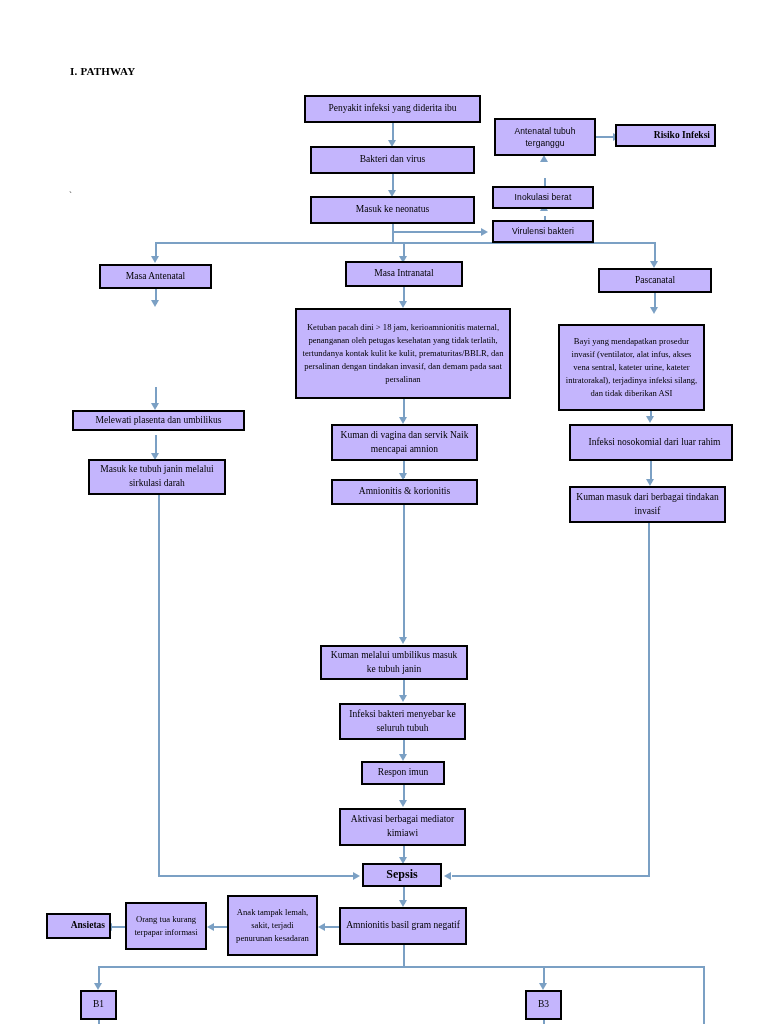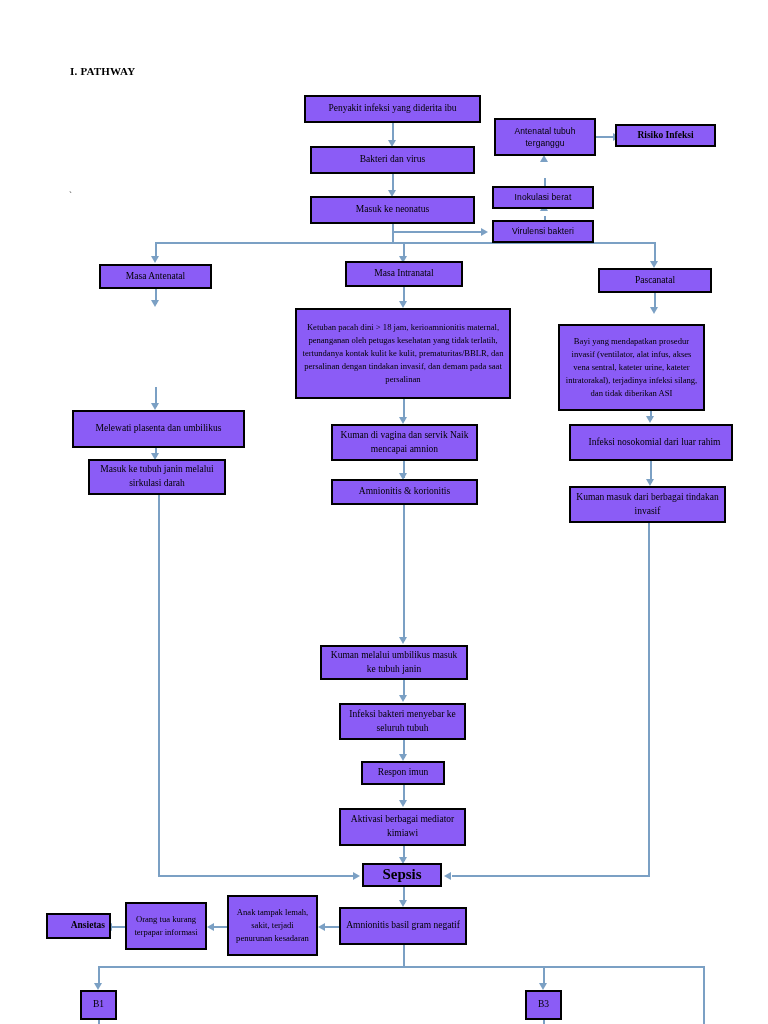--- a/index.html
+++ b/index.html
@@ -29,39 +29,39 @@
     position: absolute;
     font-size: 9px;
     color: #444;
     font-family: "Liberation Serif", serif;
   }
   
   .box {
     position: absolute;
     box-sizing: border-box;
     border: 2px solid #000000;
-    background: #8b5cf6;
+    background: #c4b5fd;
     display: flex;
     align-items: center;
     justify-content: center;
     text-align: center;
     color: #000000;
     font-family: "Liberation Serif", serif;
     font-size: 9.5px;
     line-height: 1.45;
     padding: 2px 4px;
     z-index: 3;
   }
   .box.sans {
     font-family: "Liberation Sans", sans-serif;
     font-size: 8.5px;
     letter-spacing: .1px;
   }
   .box.bold { font-weight: bold; }
-  .box.big  { font-size: 15px; }
+  .box.big  { font-size: 12px; }
   .box.small{ font-size: 8.6px; line-height: 1.5; }
   .box span { display: block; width: 100%; }
 
   
   .ln {
     position: absolute;
     background: #7ba0c4;
     z-index: 1;
   }
   .ln.v { width: 1.6px; }
@@ -118,21 +118,21 @@
     <span>Masuk ke neonatus</span>
   </div>
 
   <div class="box sans" style="left:494px; top:118px; width:102px; height:38px;">
     <span>Antenatal tubuh terganggu</span>
   </div>
 
   <div class="ln h" style="left:596px; top:136px; width:20px;"></div>
   <div class="arw right" style="left:613px; top:133px;"></div>
 
-  <div class="box bold" style="left:615px; top:124px; width:101px; height:23px;">
+  <div class="box bold" style="left:615px; top:124px; width:101px; height:23px;text-align:right;">
     <span>Risiko Infeksi</span>
   </div>
 
   <div class="ln v" style="left:544px; top:178px; height:22px;"></div>
   <div class="arw up" style="left:540px; top:155px;"></div>
 
   <div class="box sans" style="left:492px; top:178px; width:102px; height:23px;margin-top:8px;">
     <span>Inokulasi berat</span>
   </div>
 
@@ -169,21 +169,21 @@
     <span>Pascanatal</span>
   </div>
 
   <div class="ln v" style="left:155px; top:289px; height:15px;"></div>
   <div class="arw down" style="left:151px; top:300px;"></div>
 
 
   <div class="ln v" style="left:155px; top:387px; height:20px;"></div>
   <div class="arw down" style="left:151px; top:403px;"></div>
 
-  <div class="box" style="left:72px; top:410px; width:173px; height:38px;">
+  <div class="box" style="left:72px; top:410px; width:173px; height:21px;">
     <span>Melewati plasenta dan umbilikus</span>
   </div>
 
   <div class="ln v" style="left:155px; top:435px; height:22px;"></div>
   <div class="arw down" style="left:151px; top:453px;"></div>
 
   <div class="box" style="left:88px; top:459px; width:138px; height:36px;">
     <span>Masuk ke tubuh janin melalui sirkulasi darah</span>
   </div>
 

